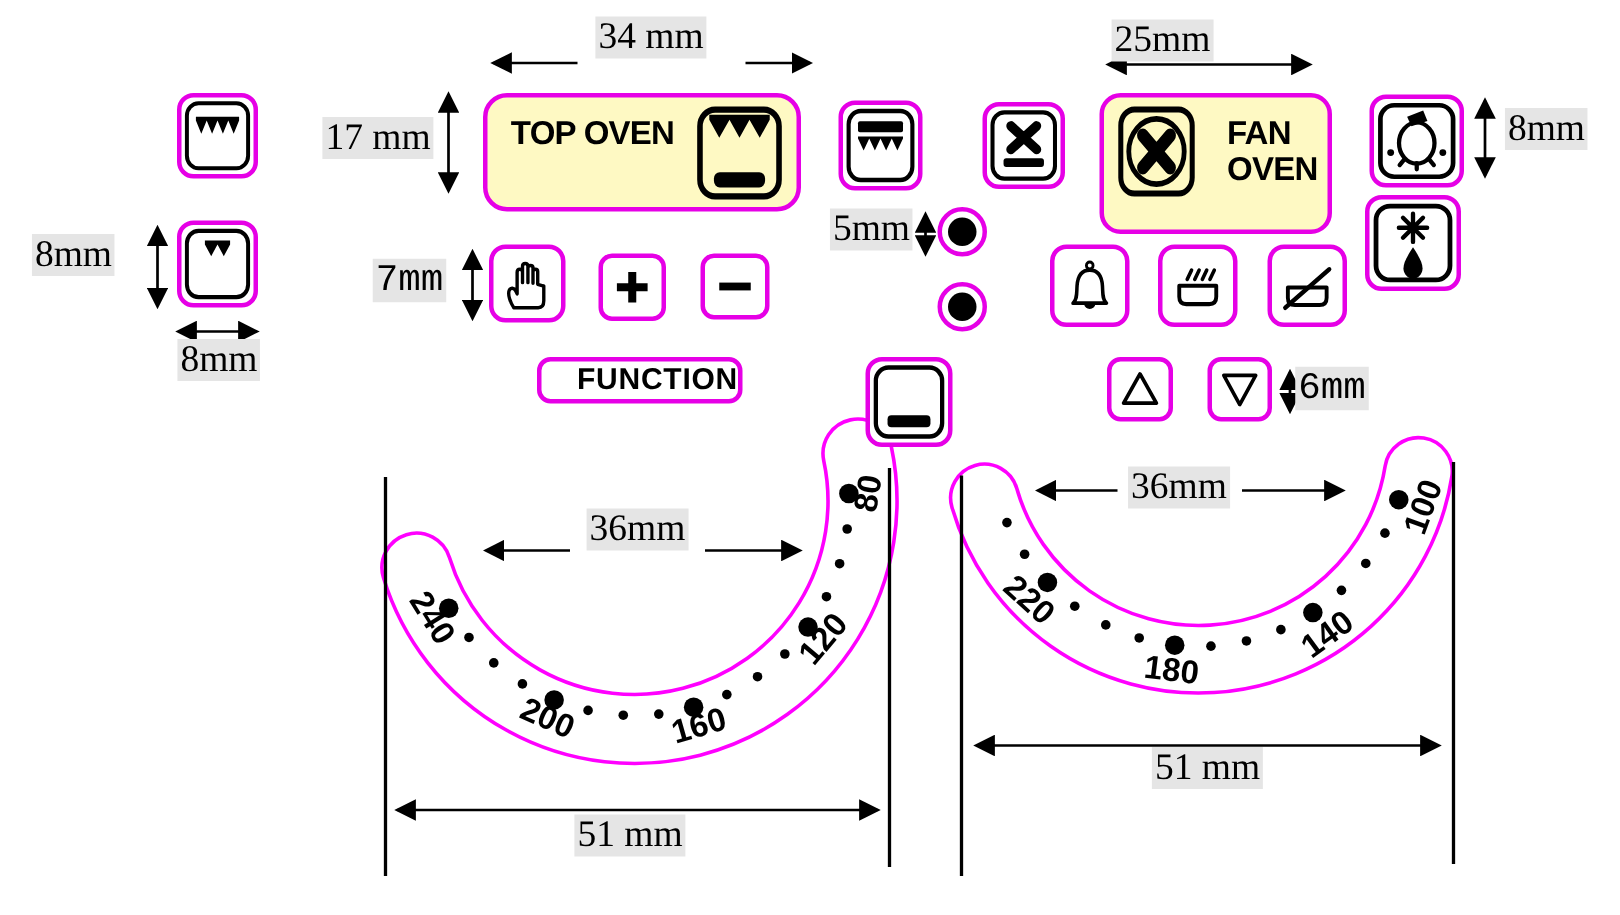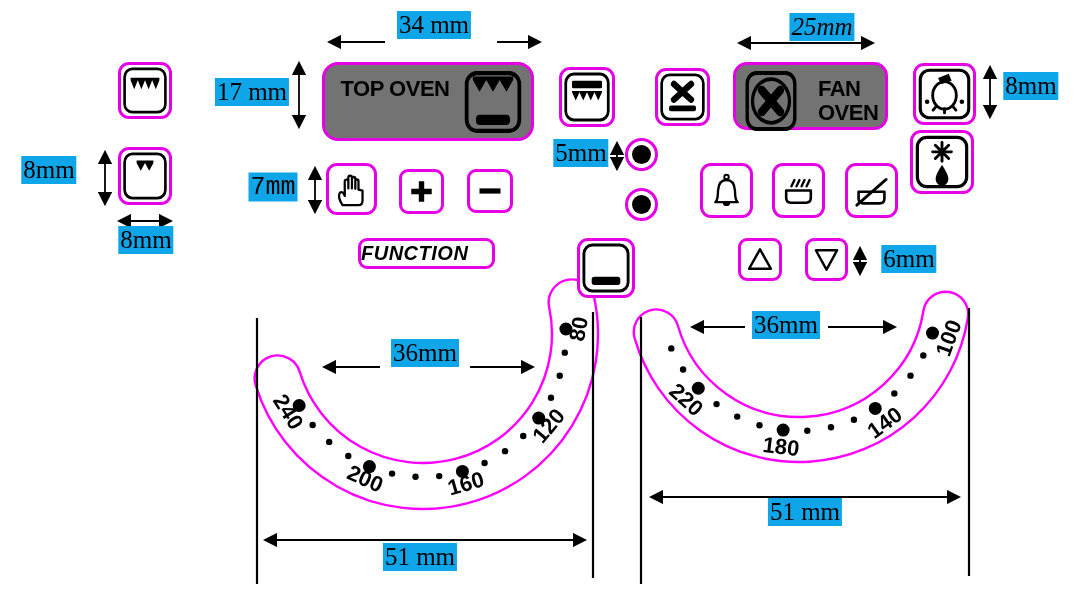--- a/index.html
+++ b/index.html
@@ -6,33 +6,33 @@
     --mag:#E600E6;
     --dialmag:#FF00FF;
     --ink:#000000;
   }
   html,body{margin:0;padding:0;background:#fff;}
   #stage{position:relative;width:1080px;height:610px;background:#fff;overflow:hidden;
          font-family:"Liberation Sans",sans-serif;color:var(--ink);}
   #overlay-svg{position:absolute;left:0;top:0;width:1080px;height:610px;}
   .dim-label{position:absolute;transform:translate(-50%,-50%);
              font-family:"Liberation Serif",serif;font-size:25px;white-space:nowrap;
-             background:#0ea5e9;padding:0 2px;text-align:right;}
+             background:#e5e5e5;padding:0 2px;text-align:right;}
   .ibox{position:absolute;border:3px solid var(--mag);border-radius:11px;background:#fff;
         box-sizing:border-box;}
   .ibox svg{display:block;width:100%;height:100%;}
-  .bigbox{position:absolute;border:3px solid var(--mag);border-radius:16px;background:#737373;
+  .bigbox{position:absolute;border:3px solid var(--mag);border-radius:16px;background:#fef9c3;
           box-sizing:border-box;}
   .hdr{font-weight:bold;font-size:22px;line-height:24px;letter-spacing:-0.5px;white-space:nowrap;}
   .tog-text{position:absolute;left:2px;top:12px;width:136px;text-align:center;}
   .fan-text{position:absolute;left:82px;top:12px;text-align:left;}
   .inner-icon{position:absolute;}
   .func-box{position:absolute;border:3px solid var(--mag);border-radius:9px;background:#fff;
-            box-sizing:border-box;display:flex;align-items:center;justify-content:flex-start;
-            font-weight:bold;font-size:20px;letter-spacing:0.5px;font-style:italic;}
+            box-sizing:border-box;display:flex;align-items:center;justify-content:flex-end;
+            font-weight:bold;font-size:20px;letter-spacing:0.5px;}
   .dotbtn{position:absolute;width:33px;height:33px;border:3px solid var(--mag);border-radius:50%;
           background:#fff;box-sizing:border-box;display:flex;align-items:center;justify-content:center;}
   .dotbtn .core{width:19px;height:19px;border-radius:50%;background:#000;}
   .dial-num{position:absolute;font-weight:bold;font-size:22px;white-space:nowrap;
             transform-origin:center;}
   .stroke-ic{stroke:#000;fill:none;stroke-linecap:round;stroke-linejoin:round;}
 </style>
 </head>
 <body>
 
@@ -103,28 +103,28 @@
       <line x1="380" y1="367" x2="324" y2="367" marker-end="url(#ah)"></line>
       <line x1="470" y1="367" x2="533" y2="367" marker-end="url(#ah)"></line>
       <line x1="265" y1="540" x2="585" y2="540" marker-start="url(#ah)" marker-end="url(#ah)"></line>
       <line x1="745" y1="327" x2="692" y2="327" marker-end="url(#ah)"></line>
       <line x1="828" y1="327" x2="895" y2="327" marker-end="url(#ah)"></line>
       <line x1="651" y1="497" x2="959" y2="497" marker-start="url(#ah)" marker-end="url(#ah)"></line>
     </g>
   </svg>
 
   <div class="dim-label" style="left:434px;top:25px;">34 mm</div>
-  <div class="dim-label" style="left:822px;top:27px;font-style:italic;">25mm</div>
+  <div class="dim-label" style="left:775px;top:27px;">25mm</div>
   <div class="dim-label" style="left:252px;top:92px;">17 mm</div>
   <div class="dim-label" style="left:49px;top:170px;">8mm</div>
   <div class="dim-label" style="left:146px;top:240px;">8mm</div>
   <div class="dim-label" style="left:1031px;top:86px;">8mm</div>
   <div class="dim-label" style="left:273px;top:187px;font-family:Liberation Mono, monospace;">7mm</div>
   <div class="dim-label" style="left:581px;top:153px;">5mm</div>
-  <div class="dim-label" style="left:909px;top:259px;">6mm</div>
+  <div class="dim-label" style="left:888px;top:259px;font-family:Liberation Mono, monospace;">6mm</div>
   <div class="dim-label" style="left:425px;top:353px;">36mm</div>
   <div class="dim-label" style="left:420px;top:557px;">51 mm</div>
   <div class="dim-label" style="left:786px;top:325px;">36mm</div>
   <div class="dim-label" style="left:805px;top:512px;">51 mm</div>
 
   <div class="ibox" style="left:118px;top:62px;width:54px;height:57px;">
     <svg viewBox="0 0 40 40" preserveAspectRatio="none">
       <rect x="3" y="3" width="34" height="34" rx="6.5" class="stroke-ic" stroke-width="2.2"></rect>
       <path d="M8,10 H32 V12 L29,19 L26,12 L23,19 L20,12 L17,19 L14,12 L11,19 L8,12 Z" fill="#000"></path>
     </svg>
@@ -155,21 +155,21 @@
     </svg>
   </div>
   <div class="ibox" style="left:655px;top:68px;width:55px;height:58px;">
     <svg viewBox="0 0 40 40" preserveAspectRatio="none">
       <rect x="3" y="3" width="34" height="34" rx="6.5" class="stroke-ic" stroke-width="2.2"></rect>
       <path d="M13,10 L27,22 M27,10 L13,22" class="stroke-ic" stroke-width="5"></path>
       <rect x="9" y="26.5" width="22" height="4.5" rx="1.5" fill="#000"></rect>
     </svg>
   </div>
 
-  <div class="bigbox" style="left:733px;top:62px;width:155px;height:68px;border-radius:14px;text-decoration:underline;">
+  <div class="bigbox" style="left:733px;top:62px;width:155px;height:94px;border-radius:14px;text-decoration:underline;">
     <svg class="inner-icon" style="left:7px;top:3px;width:56px;height:66px;" viewBox="0 0 40 40" preserveAspectRatio="none">
       <rect x="3" y="3" width="34" height="34" rx="6.5" class="stroke-ic" stroke-width="2.4"></rect>
       <circle cx="20" cy="20" r="13.2" class="stroke-ic" stroke-width="2.3"></circle>
       <path d="M13.5,13.5 L26.5,26.5 M26.5,13.5 L13.5,26.5" class="stroke-ic" stroke-width="5.5"></path>
     </svg>
     <div class="fan-text">
       <div class="hdr">FAN</div>
       <div class="hdr">OVEN</div>
     </div>
   </div>

